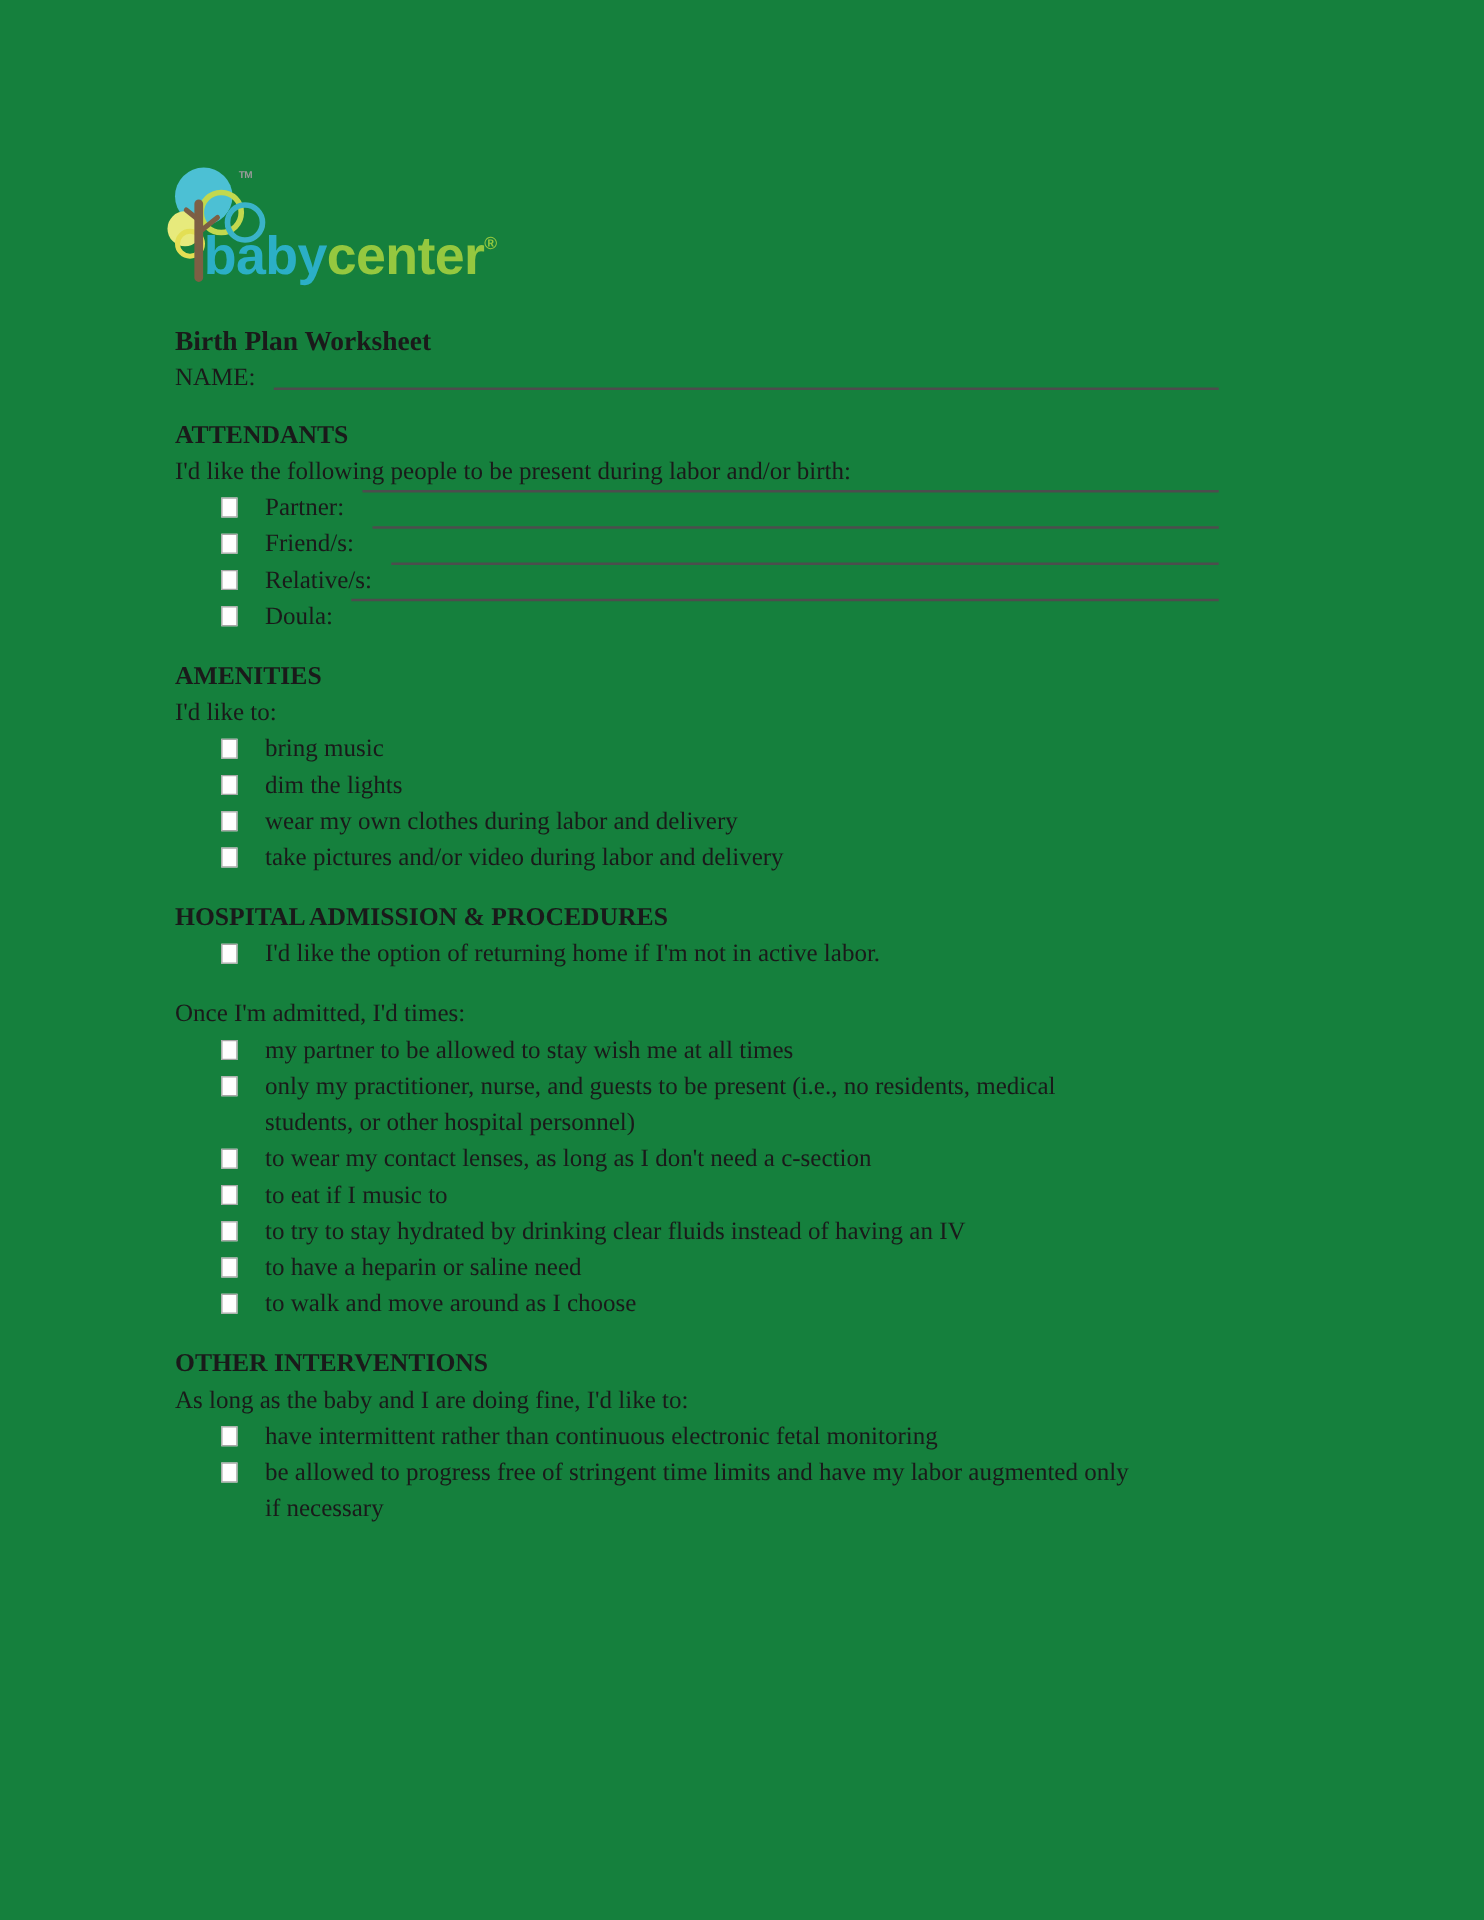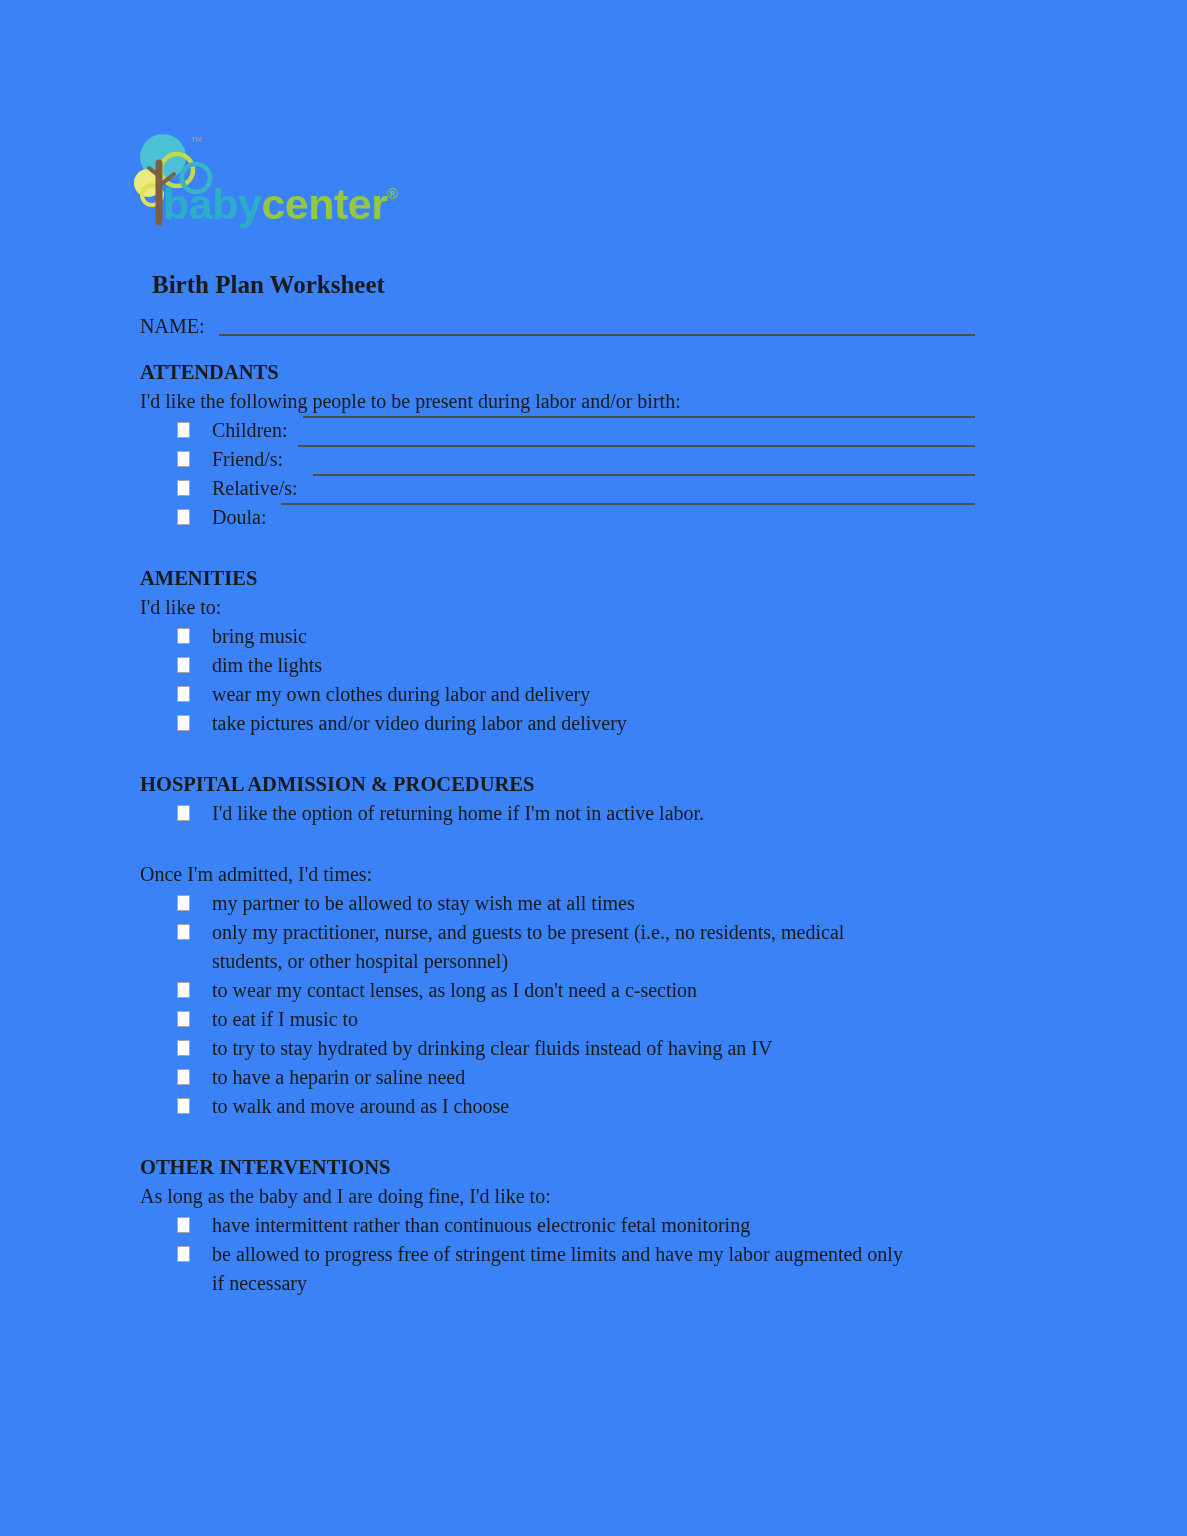--- a/index.html
+++ b/index.html
@@ -1,54 +1,54 @@
 <!DOCTYPE html>
 <html><head>
 <meta charset="utf-8">
 <style>
   html, body { margin: 0; padding: 0; background: #ffffff; }
   .page {
     position: relative;
     width: 1187px;
     height: 1536px;
-    background: #3b82f6;
+    background: #15803d;
     overflow: hidden;
     font-family: "Liberation Serif", "DejaVu Serif", serif;
     color: #1a1a1a;
   }
   .logo-svg { position: absolute; left: 133px; top: 126px; }
   .logo-wordmark {
     font-family: "Liberation Sans", "DejaVu Sans", sans-serif;
     font-weight: bold;
     letter-spacing: -0.5px;
   }
   .content {
     position: absolute;
     left: 140px;
     top: 258px;
     width: 835px;
   }
   .doc-title {
-    font-size: 25px;
+    font-size: 22px;
     line-height: 30px;
     font-weight: bold;
-    margin: 12px;
+    margin: 0;
   }
   .name-row {
     display: flex;
     font-size: 20px;
     line-height: 29px;
   }
   .fill-line {
     flex: 1;
     border-bottom: 2px solid #4d4d4d;
     margin: 0 0 5px 15px;
     min-width: 40px;
   }
-  .doc-section { margin-top: 32px; font-size: 20px; line-height: 29px; }
+  .doc-section { margin-top: 19px; font-size: 20px; line-height: 29px; }
   .doc-section.first-section { margin-top: 17px; }
   .section-heading {
     font-size: 20.5px;
     line-height: 29px;
     font-weight: bold;
     margin: 0;
   }
   .section-intro { margin: 0; }
   .check-item { display: flex; padding-left: 37px; align-items: flex-start; }
   .checkbox {
@@ -94,21 +94,21 @@
       <span>NAME:</span>
       <span class="fill-line"></span>
     </div>
 
     <section class="doc-section first-section">
       <h2 class="section-heading">ATTENDANTS</h2>
       <p class="section-intro">I'd like the following people to be present during labor and/or birth:</p>
 
       <div class="check-item with-line">
         <span class="checkbox"></span>
-        <span class="check-text">Children:</span>
+        <span class="check-text">Partner:</span>
         <span class="fill-line"></span>
       </div>
       <div class="check-item with-line">
         <span class="checkbox"></span>
         <span class="check-text">Friend/s:</span>
         <span class="fill-line"></span>
       </div>
       <div class="check-item with-line">
         <span class="checkbox"></span>
         <span class="check-text">Relative/s:</span>

